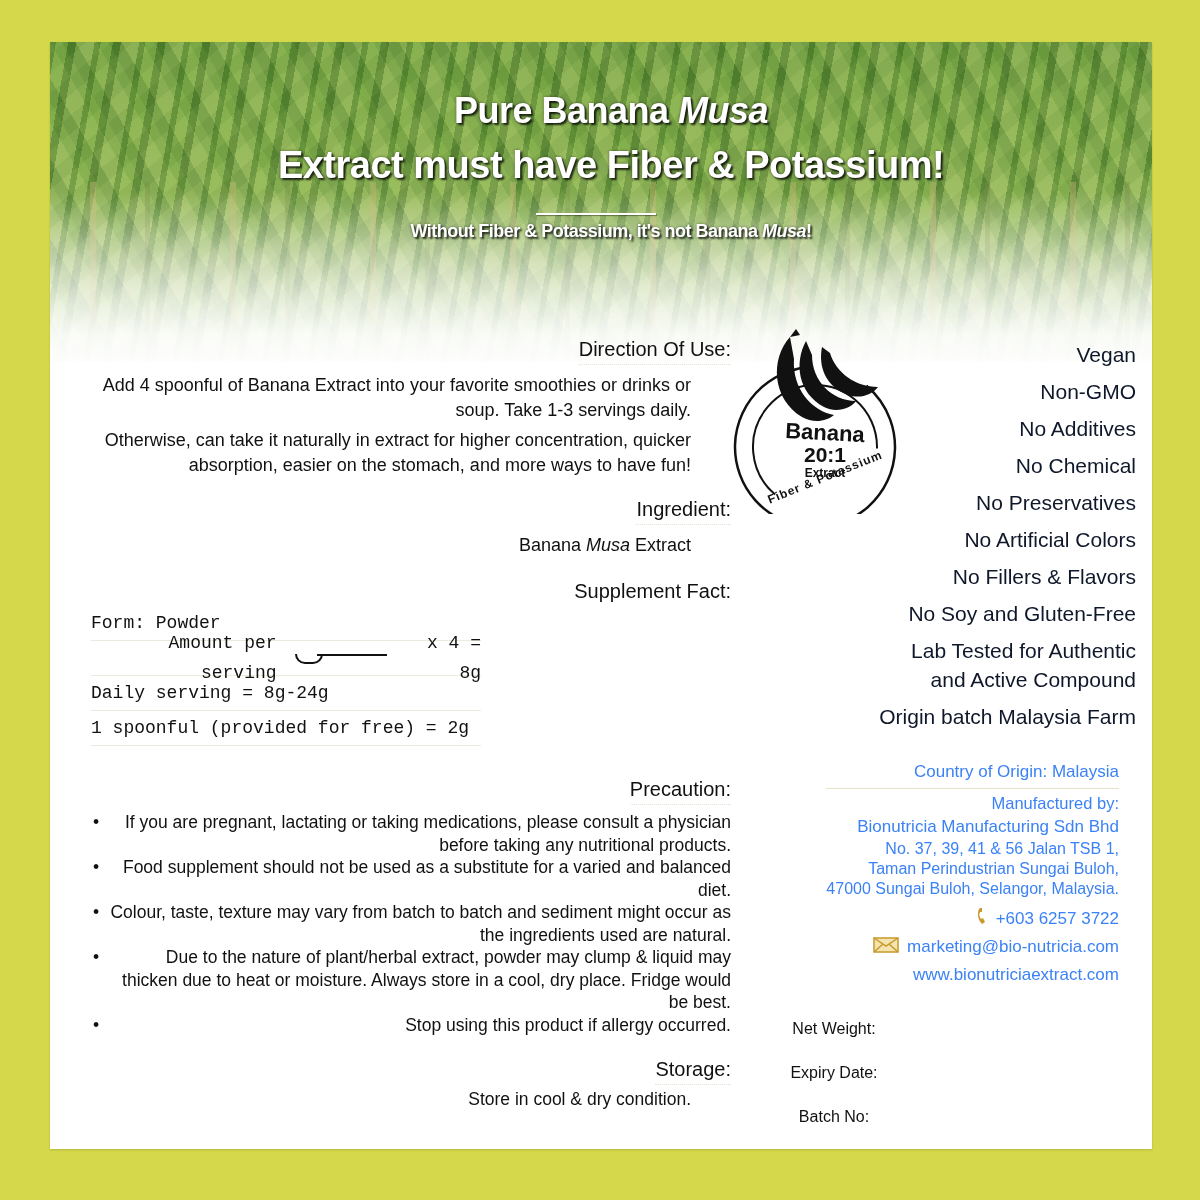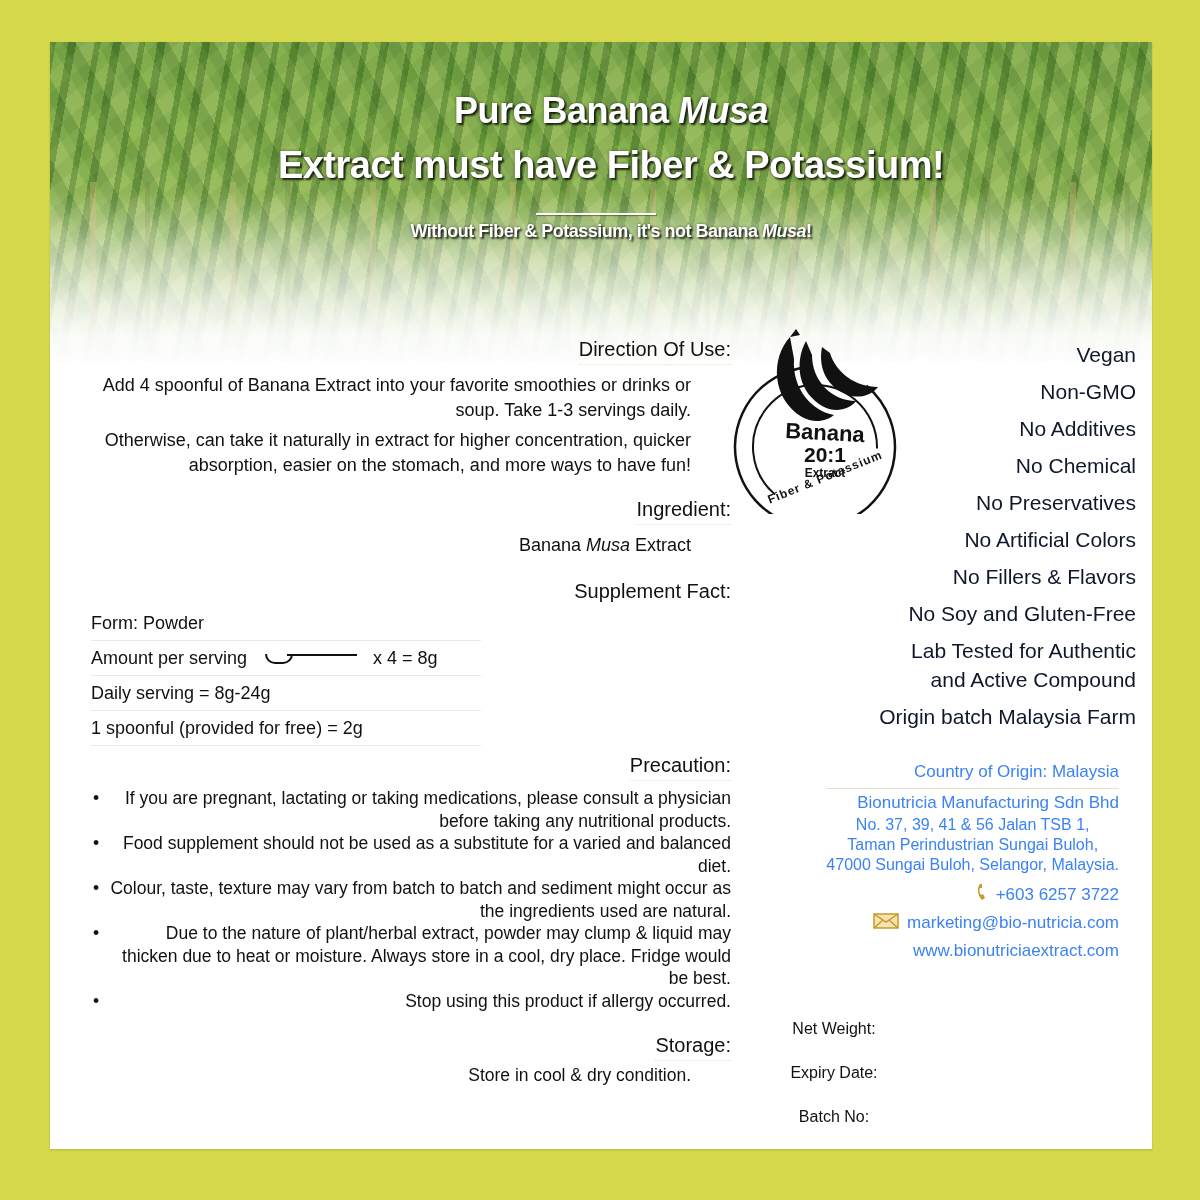--- a/index.html
+++ b/index.html
@@ -72,21 +72,21 @@
   .claims { position: absolute; right: 12px; top: 300px; text-align: right; color: #0f172a; }
   .claim { font-size: 21px; line-height: 26px; margin-bottom: 11px; position: relative; padding-right: 4px; }
   .claim .arrow {
     position: absolute; right: -26px; top: 7px; width: 0; height: 0;
     border-top: 6px solid transparent; border-bottom: 6px solid transparent;
     border-right: 12px solid #f0c69c;
   }
   
   .mfr { position: absolute; right: 33px; top: 718px; text-align: right; color: #3b82f6; font-size: 16.5px; line-height: 24px; }
   .mfr .origin { border-bottom: 1px solid #e6e2c8; padding-bottom: 4px; margin-bottom: 2px; font-size: 17px; }
-  .mfr .addr { font-size: 16px; line-height: 20px; text-align: center; }
+  .mfr .addr { font-size: 16px; line-height: 20px; }
   .contact { margin-top: 6px; font-size: 17px; line-height: 27px; }
   .ic { display: inline-block; vertical-align: middle; margin-right: 8px; }
   .labels { position: absolute; left: 730px; top: 978px; text-align: center; width: 108px; font-size: 16px; color: #111; }
   .labels div { height: 44px; }
 </style>
 </head>
 <body>
 
 <div class="panel">
   <div class="hero"></div>
@@ -100,21 +100,21 @@
 
   <div class="left">
     <div class="sec-title">Direction Of Use:</div>
     <p class="para">Add 4 spoonful of Banana Extract into your favorite smoothies or drinks or soup. Take 1-3 servings daily.</p>
     <p class="para" style="margin-bottom:20px;">Otherwise, can take it naturally in extract for higher concentration, quicker absorption, easier on the stomach, and more ways to have fun!</p>
 
     <div class="sec-title">Ingredient:</div>
     <p class="para" style="margin-bottom:22px;"><span>Banana </span><span class="ital">Musa</span><span> Extract</span></p>
 
     <div class="sec-title" style="margin-bottom:0;border-bottom:none;">Supplement Fact:</div>
-    <div style="margin-bottom:8px;">
+    <div style="margin-bottom:32px;font-family:Liberation Mono, monospace;">
       <div class="fact-row">
           <span>Form: Powder</span>
         </div>
       <div class="fact-row">
         <span>Amount per serving</span>
         <span class="spoon">
             <span class="bowl"></span>
             <span class="handle"></span>
           </span>
         <span>x 4 = 8g</span>
@@ -166,20 +166,21 @@
     <div class="claim"><span>No Artificial Colors</span><span class="arrow"></span></div>
     <div class="claim"><span>No Fillers &amp; Flavors</span><span class="arrow"></span></div>
     <div class="claim"><span>No Soy and Gluten-Free</span><span class="arrow"></span></div>
     <div class="claim" style="margin-bottom:0;"><span>Lab Tested for Authentic</span><span class="arrow"></span></div>
     <div class="claim" style="margin-top:3px;"><span>and Active Compound</span></div>
     <div class="claim"><span>Origin batch Malaysia Farm</span><span class="arrow"></span></div>
   </div>
 
   <div class="mfr">
     <div class="origin">Country of Origin: Malaysia</div>
+    <div>Manufactured by:</div>
     <div style="font-size:17px;">Bionutricia Manufacturing Sdn Bhd</div>
     <div class="addr">No. 37, 39, 41 &amp; 56 Jalan TSB 1,</div>
     <div class="addr">Taman Perindustrian Sungai Buloh,</div>
     <div class="addr">47000 Sungai Buloh, Selangor, Malaysia.</div>
     <div class="contact">
       <div>
         <span class="ic">
           <svg width="12" height="18" viewBox="0 0 12 18">
               <path d="M4 1 C1 4 1 12 6 17 L9 15 L7 11 L5 12 C3 9 3 7 4 5 L6 5 L6 1 Z" fill="#c79a2a"></path>
             </svg>

